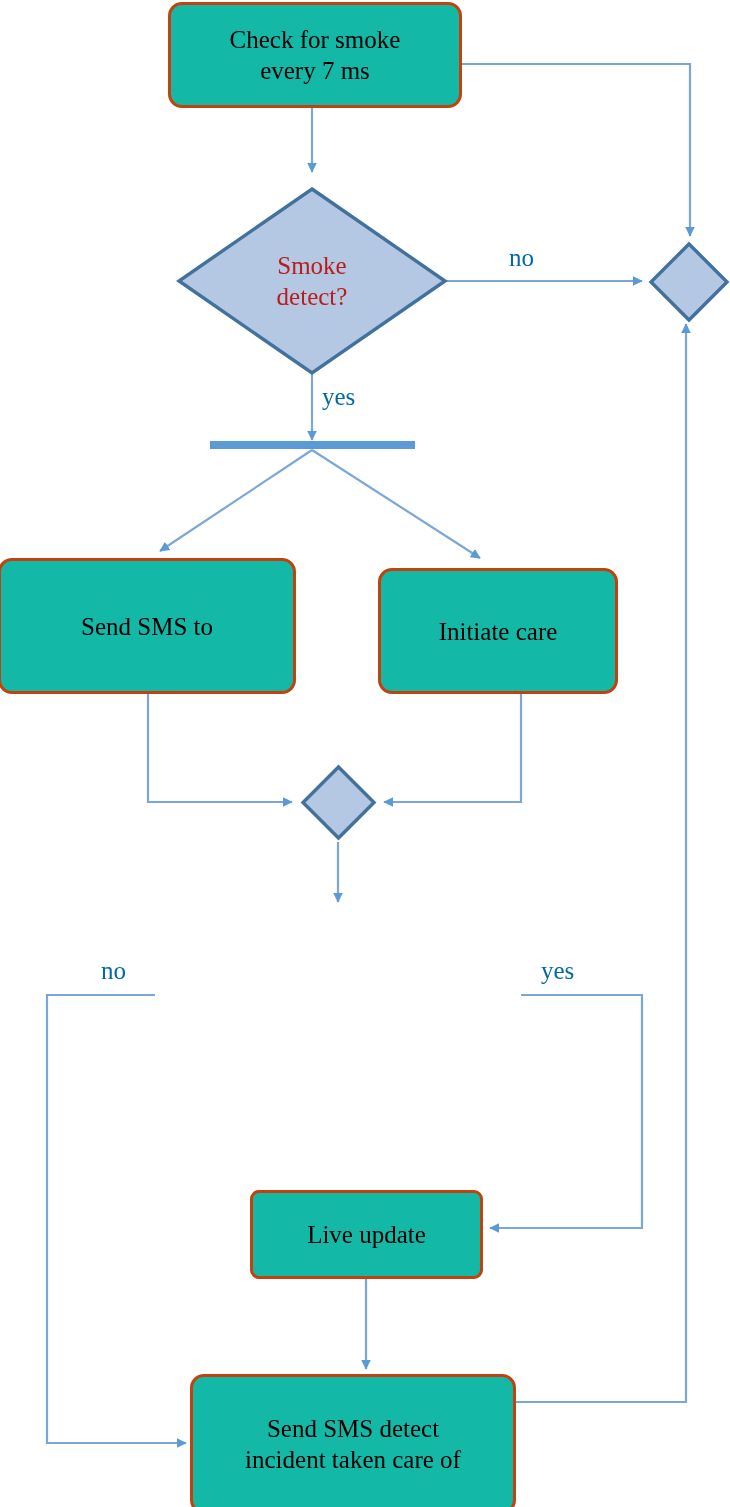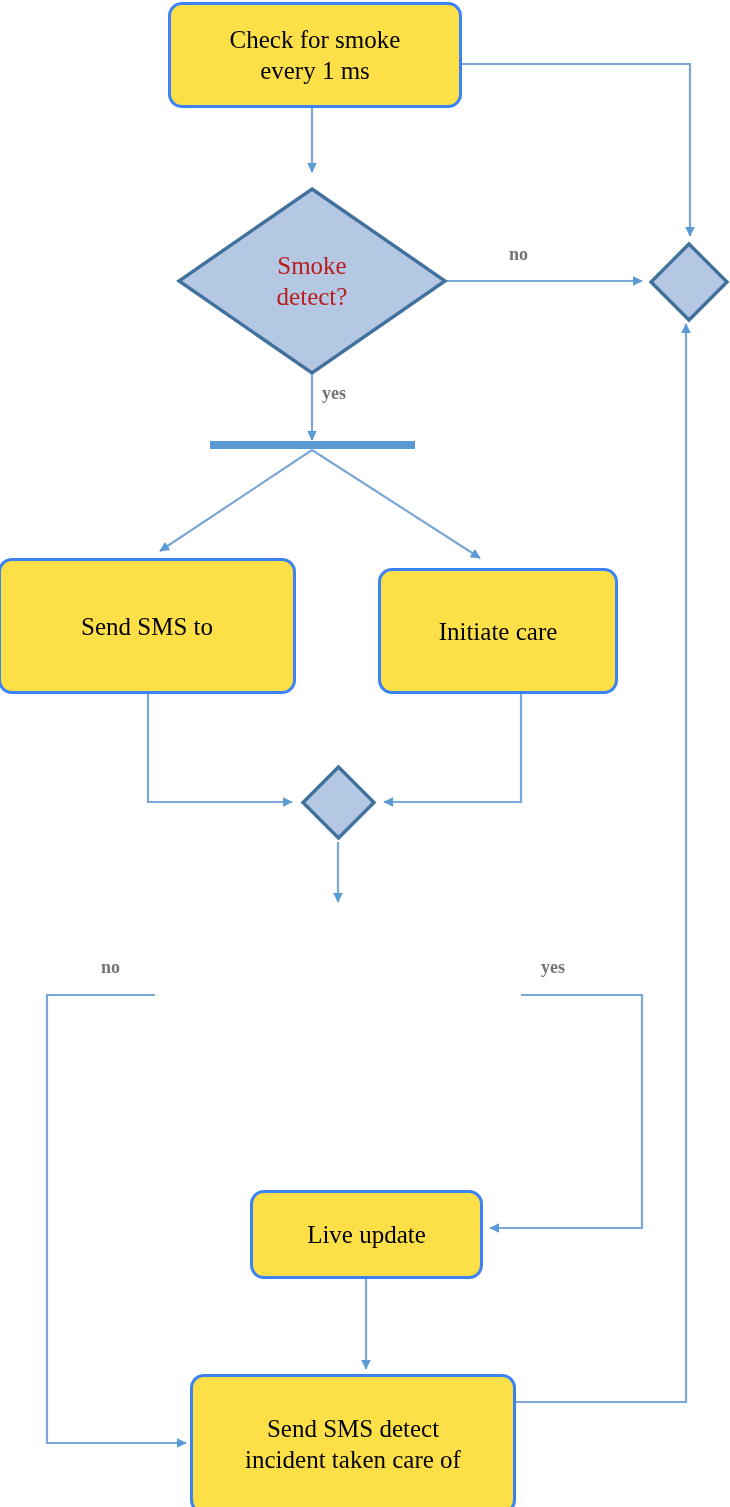--- a/index.html
+++ b/index.html
@@ -14,32 +14,31 @@
   .node{
     position:absolute;
     box-sizing:border-box;
     display:flex;align-items:center;justify-content:center;
     text-align:center;
     color:#000000;
     line-height:1.24;
     z-index:3;
   }
   .proc{
-    background:#fde047;
-    border:3px solid #3b82f6;
+    background:#14b8a6;
+    border:3px solid #c2410c;
     border-radius:14px;
     font-size:25px;
   }
   .edgelabel{
     position:absolute;
-    color:#737373;
-    font-size:18px;
+    color:#0369a1;
+    font-size:25px;
     z-index:4;
     white-space:nowrap;
-    font-weight:bold;
   }
   .diamond-wrap{position:absolute;z-index:3;}
   .diamond-wrap svg{display:block;overflow:visible;}
   .diamond-text{
     position:absolute;left:0;top:0;width:100%;height:100%;
     display:flex;align-items:center;justify-content:center;
     text-align:center;font-size:25px;color:#b91c1c;line-height:1.24;
     pointer-events:none;
   }
   .forkbar{
@@ -87,21 +86,21 @@
 
       <path d="M515,1402 L686,1402 L686,324" marker-end="url(#ah)"></path>
     </g>
   </svg>
 
   <div class="forkbar" style="left:210px;top:441px;width:205px;height:8px;"></div>
 
   <div class="node proc" style="left:168px;top:2px;width:294px;height:106px;">
     <span>
       <span>Check for smoke</span><br>
-      <span>every 1 ms</span>
+      <span>every 7 ms</span>
     </span>
   </div>
 
   <div class="diamond-wrap" style="left:176px;top:186px;width:272px;height:190px;">
     <svg width="272" height="190" viewBox="0 0 272 190" xmlns="http://www.w3.org/2000/svg">
       <polygon points="136,3 269,95 136,187 3,95" fill="#b4c7e3" stroke="#41719c" stroke-width="3.4"></polygon>
     </svg>
     <div class="diamond-text">
       <span>
         <span>Smoke</span><br>
@@ -126,21 +125,21 @@
     <span>Initiate care</span>
   </div>
 
   <div class="diamond-wrap" style="left:300px;top:764px;width:77px;height:77px;">
     <svg width="77" height="77" viewBox="0 0 77 77" xmlns="http://www.w3.org/2000/svg">
       <polygon points="38.5,3 74,38.5 38.5,74 3,38.5" fill="#b4c7e3" stroke="#41719c" stroke-width="3.4"></polygon>
     </svg>
   </div>
 
 
-  <div class="node proc" style="left:250px;top:1190px;width:233px;height:89px;">
+  <div class="node proc" style="left:250px;top:1190px;width:233px;height:89px;border-radius:9px;">
     <span>Live update</span>
   </div>
 
   <div class="node proc" style="left:190px;top:1374px;width:326px;height:140px;">
     <span>
       <span>Send SMS detect</span><br>
       <span>incident taken care of</span>
     </span>
   </div>
 

